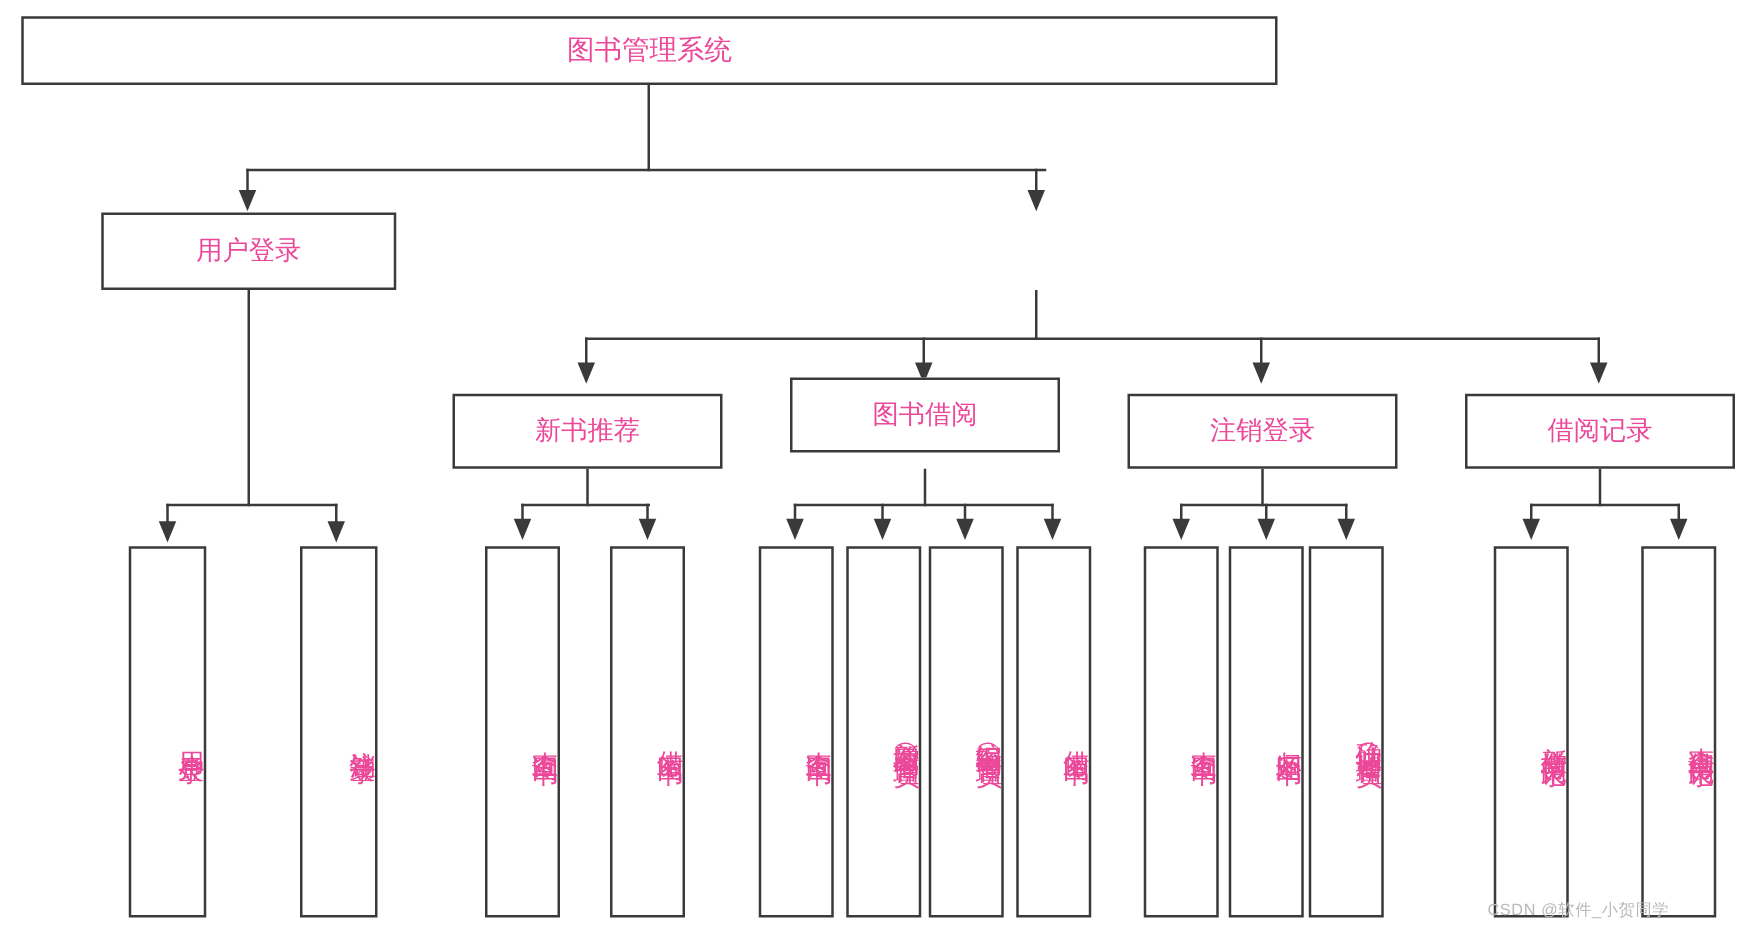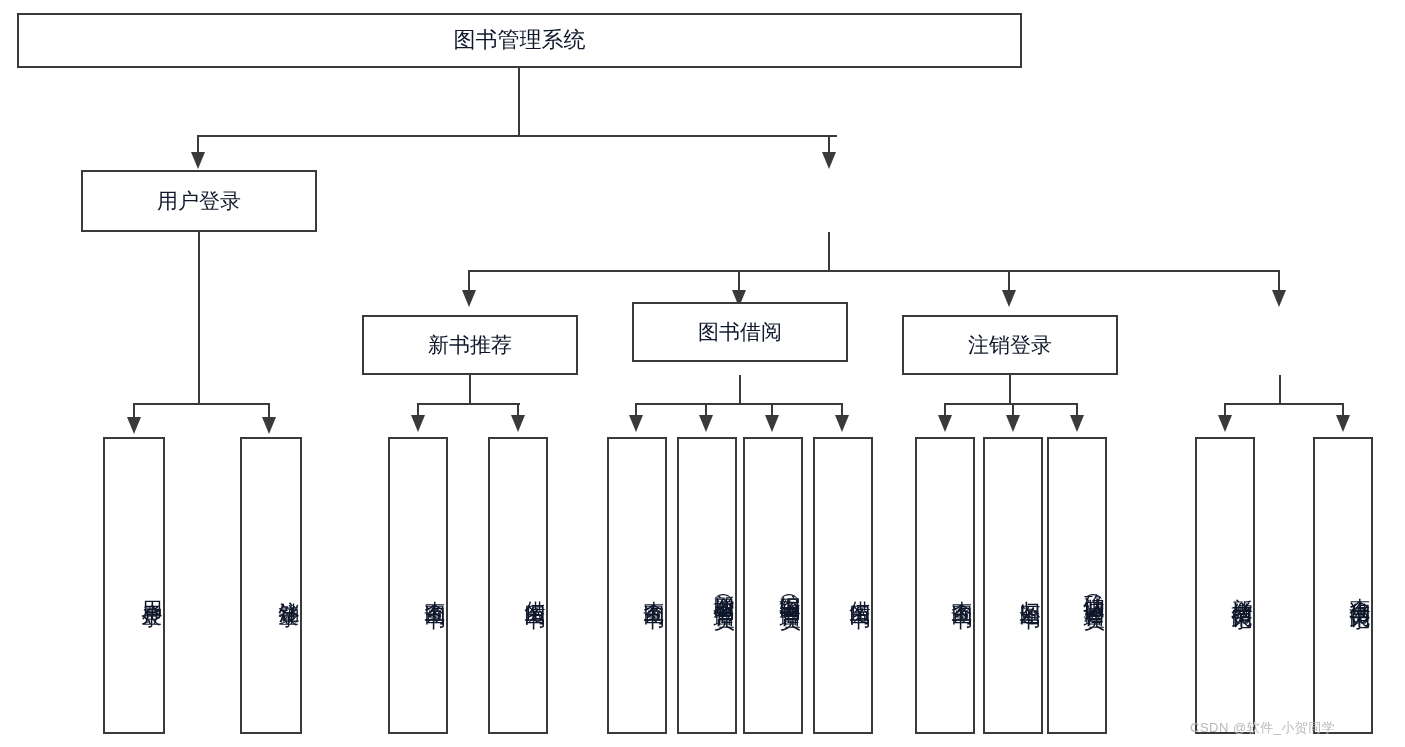--- a/index.html
+++ b/index.html
@@ -17,21 +17,21 @@
   }
   
   .node{
     position:absolute;
     box-sizing:border-box;
     background:#ffffff;
     border:2.4px solid #3a3a3a;
     display:flex;
     align-items:center;
     justify-content:center;
-    color:#0f172a;
+    color:#ec4899;
     text-align:center;
     line-height:1.12;
   }
   .node.root{font-size:22px;}
   .node.level2{font-size:21px;}
   .node.level3{font-size:21px;}
   
   .node.leaf{
     writing-mode:vertical-rl;
     text-orientation:upright;
@@ -115,20 +115,23 @@
 
   <div class="node level3" style="left:362px;top:315px;width:216px;height:60px;">
     <span>新书推荐</span>
   </div>
   <div class="node level3" style="left:632px;top:302px;width:216px;height:60px;">
     <span>图书借阅</span>
   </div>
   <div class="node level3" style="left:902px;top:315px;width:216px;height:60px;">
     <span>注销登录</span>
   </div>
+  <div class="node level3" style="left:1172px;top:315px;width:216px;height:60px;">
+    <span>借阅记录</span>
+  </div>
 
   <div class="edge vline" style="left:469px;top:375px;width:2.4px;height:30px;"></div>
   <div class="edge hline" style="left:417px;top:403px;width:103px;height:2.4px;"></div>
   <div class="edge vline" style="left:417px;top:403px;width:2.4px;height:14px;"></div>
   <div class="edge vline" style="left:517px;top:403px;width:2.4px;height:14px;"></div>
   <div class="arrow" style="left:411px;top:415px;"></div>
   <div class="arrow" style="left:511px;top:415px;"></div>
 
   <div class="node leaf" style="left:388px;top:437px;width:60px;height:297px;">
     <span>查询图书</span>

